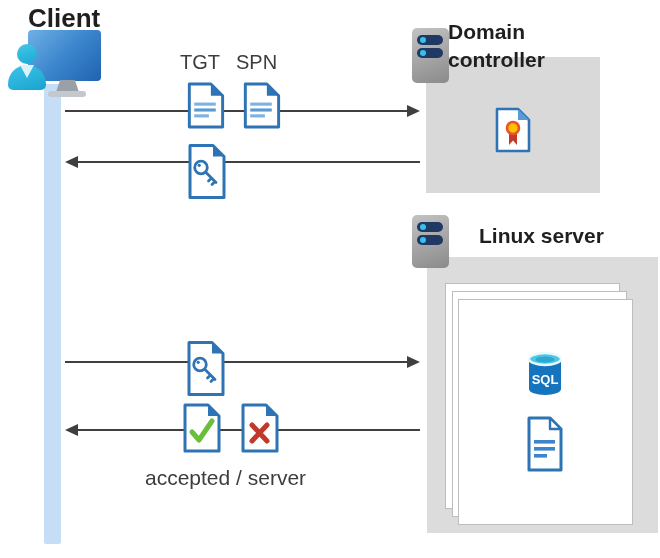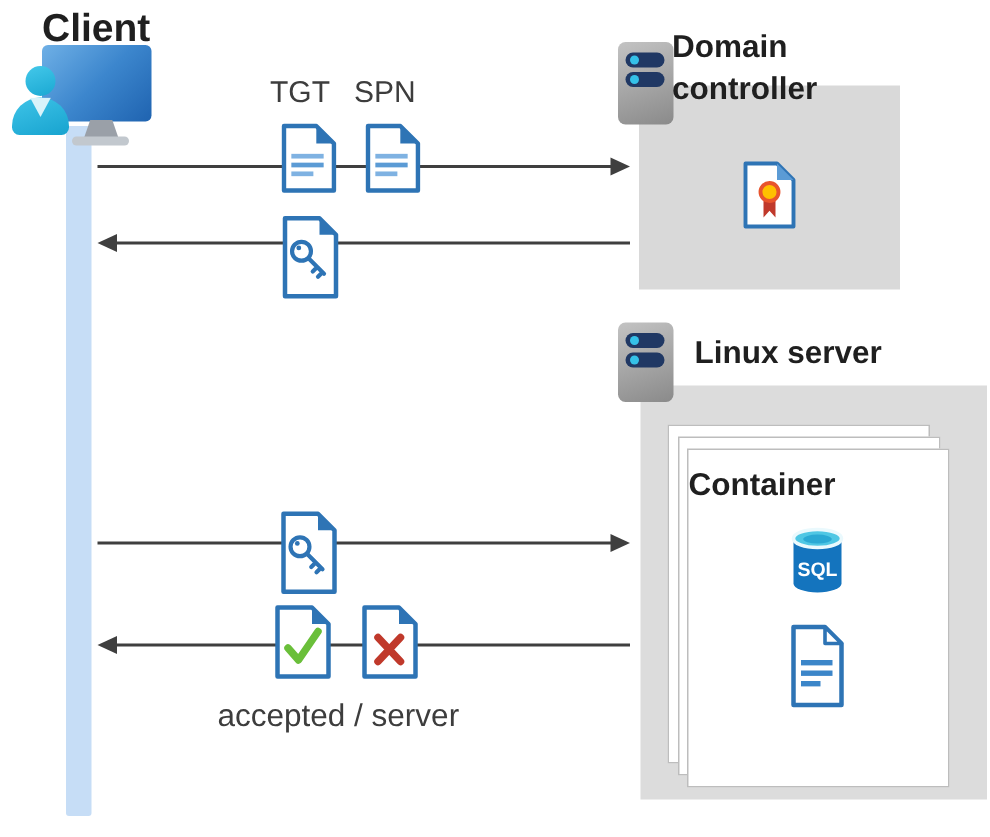--- a/index.html
+++ b/index.html
@@ -81,26 +81,25 @@
 
   <div class="abs zone" style="left:427px;top:257px;width:231px;height:276px;background:#dcdcdc;"></div>
   <div class="abs server" style="left:412px;top:215px;height:53px;">
     <div class="bar b1">
         <div class="dot"></div>
       </div>
     <div class="bar b2">
         <div class="dot"></div>
       </div>
   </div>
-  <div class="abs title-bold" style="left:463px;top:222px;white-space:nowrap;">Linux server</div>
+  <div class="abs title-bold" style="left:479px;top:222px;white-space:nowrap;">Linux server</div>
 
   <div class="abs card" style="left:445px;top:283px;width:173px;height:224px;"></div>
   <div class="abs card" style="left:452px;top:291px;width:173px;height:224px;"></div>
   <div class="abs card" style="left:458px;top:299px;width:173px;height:224px;">
-    <div class="title-bold center-text" style="position:absolute;left:0;top:10px;width:100%;">Container</div>
 
     <svg style="position:absolute;left:68px;top:51px;width:36px;height:46px;" viewBox="0 0 36 46">
       <path d="M2 8 V38 A16 6 0 0 0 34 38 V8 Z" fill="#1474be"></path>
       <ellipse cx="18" cy="8" rx="16" ry="6" fill="#4fc7e4" stroke="#eaf9fd" stroke-width="2.4"></ellipse>
       <ellipse cx="18" cy="8.4" rx="9.5" ry="3" fill="#2aa9d4"></ellipse>
       <text x="18" y="33" text-anchor="middle" font-size="13" font-weight="bold" fill="#ffffff">SQL</text>
     </svg>
 
     <svg style="position:absolute;left:67px;top:116px;width:38px;height:56px;" viewBox="0 0 38 56">
       <path d="M3 2 H24 L35 13 V54 H3 Z" fill="#ffffff" stroke="#2e74b5" stroke-width="3" stroke-linejoin="round"></path>

